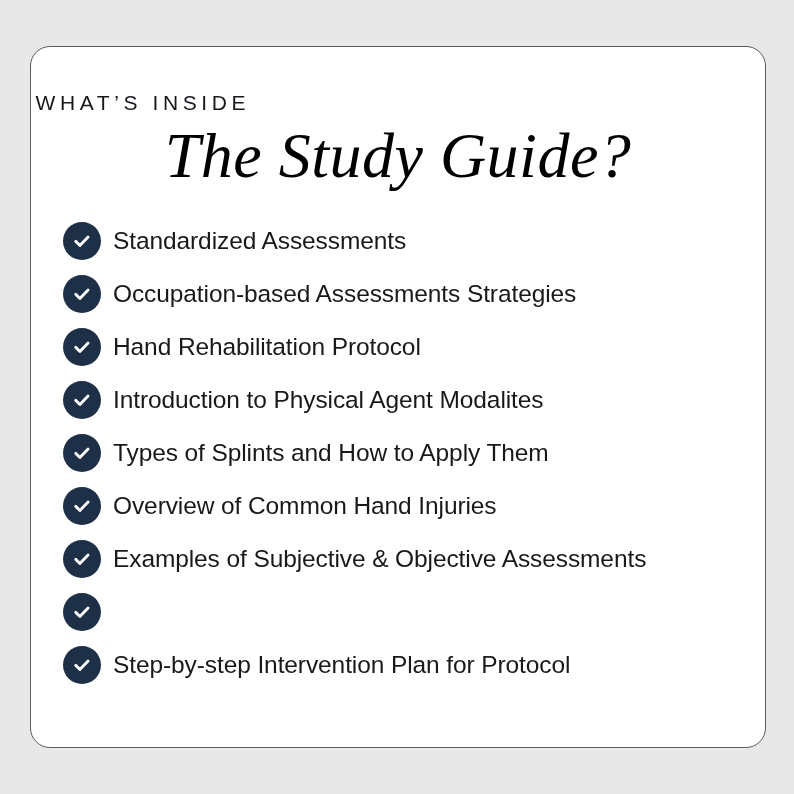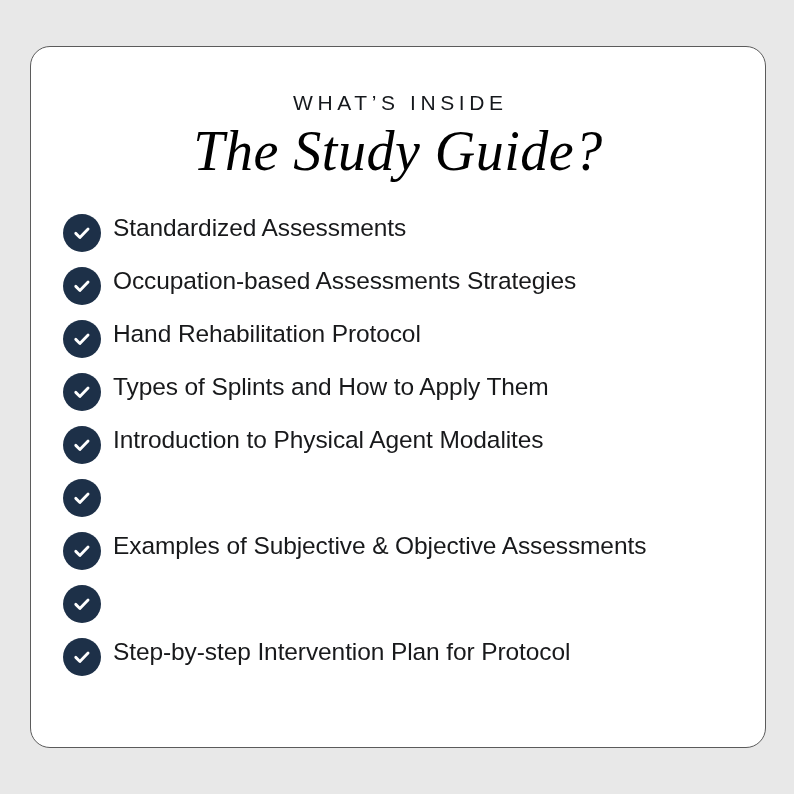--- a/index.html
+++ b/index.html
@@ -28,51 +28,51 @@
     box-sizing: border-box;
     background: #ffffff;
     border: 1.6px solid #5b5b5b;
     border-radius: 20px;
   }
   .eyebrow {
     position: absolute;
     left: 0;
     top: 44px;
     width: 100%;
-    text-align: center;
+    text-align: left;
     font-family: "Liberation Sans", sans-serif;
     font-size: 21px;
     font-weight: 400;
     letter-spacing: 4.6px;
     color: #15181c;
     text-indent: 4.6px;
   }
   .title {
     position: absolute;
     left: 0;
     top: 72px;
     width: 100%;
     text-align: center;
     font-family: "Liberation Serif", serif;
     font-style: italic;
     font-weight: 400;
-    font-size: 56px;
+    font-size: 64px;
     letter-spacing: 0.5px;
     color: #000000;
     white-space: nowrap;
   }
   .list {
     position: absolute;
     left: 32px;
     top: 167px;
     right: 18px;
   }
   .list-item {
     display: flex;
-    align-items: flex-start;
+    align-items: center;
     height: 53px;
   }
   .check-badge {
     flex: 0 0 auto;
     width: 38px;
     height: 38px;
     border-radius: 50%;
     background: #1d3048;
     display: flex;
     align-items: center;
@@ -129,38 +129,39 @@
         </span>
         <span class="item-label">Hand Rehabilitation Protocol</span>
       </div>
 
       <div class="list-item">
         <span class="check-badge">
           <svg width="22" height="22" viewBox="0 0 24 24" aria-hidden="true">
             <path d="M5.2 12.4 L9.7 16.8 L18.6 7.6" fill="none" stroke="#ffffff" stroke-width="3.1" stroke-linecap="round" stroke-linejoin="round"></path>
           </svg>
         </span>
+        <span class="item-label">Introduction to Physical Agent Modalites</span>
+      </div>
+
+      <div class="list-item">
+        <span class="check-badge">
+          <svg width="22" height="22" viewBox="0 0 24 24" aria-hidden="true">
+            <path d="M5.2 12.4 L9.7 16.8 L18.6 7.6" fill="none" stroke="#ffffff" stroke-width="3.1" stroke-linecap="round" stroke-linejoin="round"></path>
+          </svg>
+        </span>
         <span class="item-label">Types of Splints and How to Apply Them</span>
       </div>
 
       <div class="list-item">
         <span class="check-badge">
           <svg width="22" height="22" viewBox="0 0 24 24" aria-hidden="true">
             <path d="M5.2 12.4 L9.7 16.8 L18.6 7.6" fill="none" stroke="#ffffff" stroke-width="3.1" stroke-linecap="round" stroke-linejoin="round"></path>
           </svg>
         </span>
-        <span class="item-label">Introduction to Physical Agent Modalites</span>
-      </div>
-
-      <div class="list-item">
-        <span class="check-badge">
-          <svg width="22" height="22" viewBox="0 0 24 24" aria-hidden="true">
-            <path d="M5.2 12.4 L9.7 16.8 L18.6 7.6" fill="none" stroke="#ffffff" stroke-width="3.1" stroke-linecap="round" stroke-linejoin="round"></path>
-          </svg>
-        </span>
+        <span class="item-label">Overview of Common Hand Injuries</span>
       </div>
 
       <div class="list-item">
         <span class="check-badge">
           <svg width="22" height="22" viewBox="0 0 24 24" aria-hidden="true">
             <path d="M5.2 12.4 L9.7 16.8 L18.6 7.6" fill="none" stroke="#ffffff" stroke-width="3.1" stroke-linecap="round" stroke-linejoin="round"></path>
           </svg>
         </span>
         <span class="item-label">Examples of Subjective &amp; Objective Assessments</span>
       </div>

